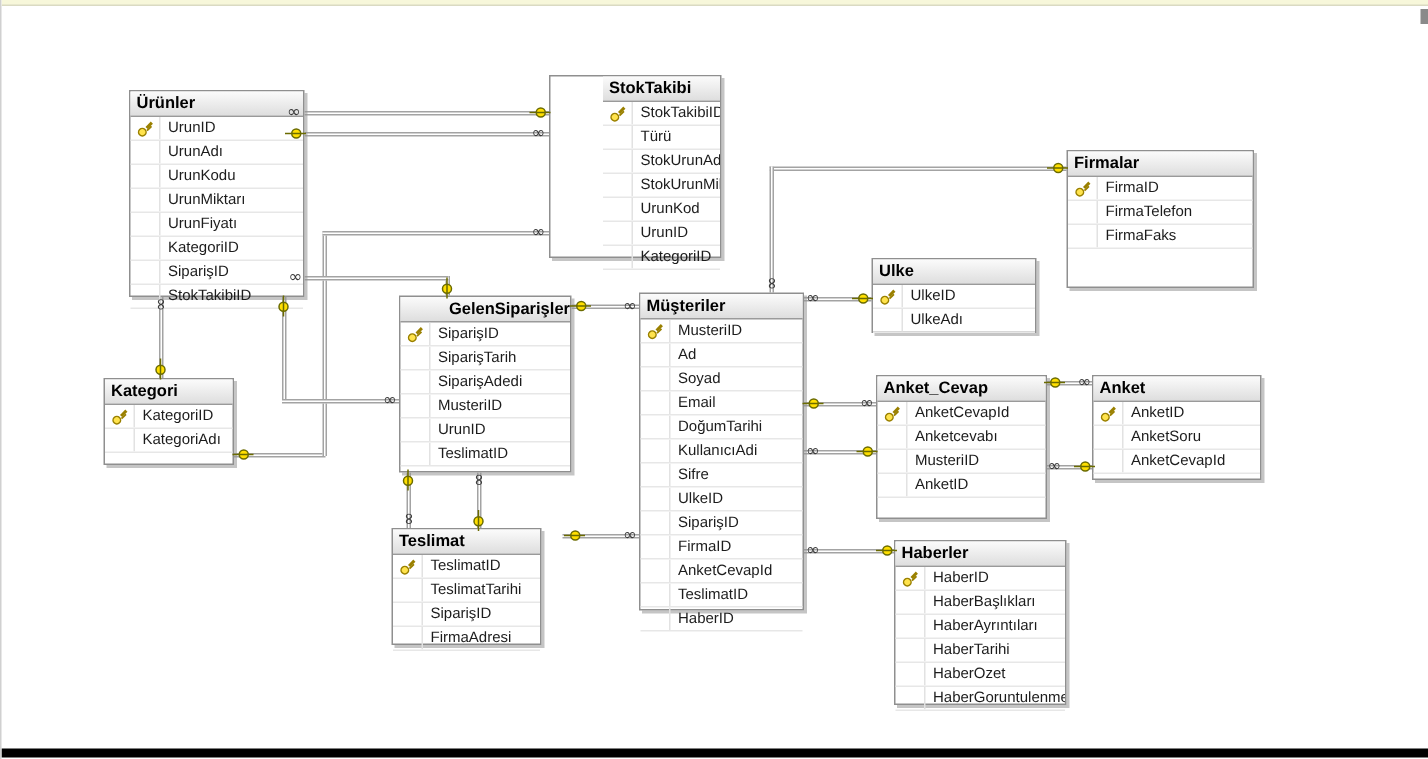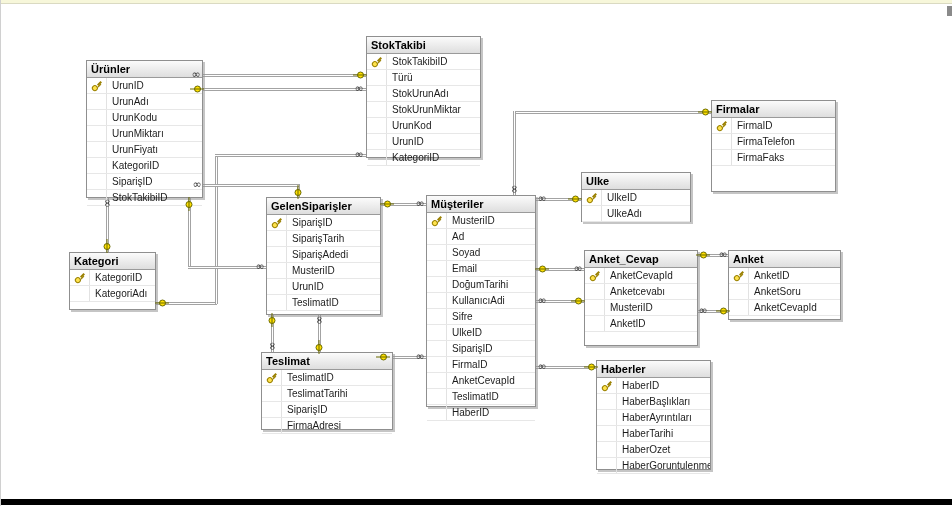--- a/index.html
+++ b/index.html
@@ -153,21 +153,21 @@
       </div>
       <div class="tbl-row">
         <span class="cell-icon"></span>
         <span class="cell-name">SiparişID</span>
       </div>
       <div class="tbl-row">
         <span class="cell-icon"></span>
         <span class="cell-name">StokTakibiID</span>
       </div>
     </div>
-    <div class="db-table" style="left: 365px; top: 36px; width: 115px; height: 122px;">
+    <div class="db-table" style="left: 365px; top: 50px; width: 115px; height: 122px; padding-left: 35px;">
       <div class="tbl-header">StokTakibi</div>
       <div class="tbl-row">
         <span class="cell-icon">
           <span class="pk"></span>
         </span>
         <span class="cell-name">StokTakibiID</span>
       </div>
       <div class="tbl-row">
         <span class="cell-icon"></span>
         <span class="cell-name">Türü</span>
@@ -216,21 +216,21 @@
         <span class="cell-icon">
           <span class="pk"></span>
         </span>
         <span class="cell-name">UlkeID</span>
       </div>
       <div class="tbl-row">
         <span class="cell-icon"></span>
         <span class="cell-name">UlkeAdı</span>
       </div>
     </div>
-    <div class="db-table" style="left: 265px; top: 197px; width: 115px; height: 118px;">
+    <div class="db-table" style="left: 265px; top: 197px; width: 115px; height: 118px; text-align: right;">
       <div class="tbl-header">GelenSiparişler</div>
       <div class="tbl-row">
         <span class="cell-icon">
           <span class="pk"></span>
         </span>
         <span class="cell-name">SiparişID</span>
       </div>
       <div class="tbl-row">
         <span class="cell-icon"></span>
         <span class="cell-name">SiparişTarih</span>
@@ -353,21 +353,21 @@
         <span class="cell-icon">
           <span class="pk"></span>
         </span>
         <span class="cell-name">KategoriID</span>
       </div>
       <div class="tbl-row">
         <span class="cell-icon"></span>
         <span class="cell-name">KategoriAdı</span>
       </div>
     </div>
-    <div class="db-table" style="left: 260px; top: 352px; width: 132px; height: 78px;">
+    <div class="db-table" style="left: 260px; top: 352px; width: 100px; height: 78px;">
       <div class="tbl-header">Teslimat</div>
       <div class="tbl-row">
         <span class="cell-icon">
           <span class="pk"></span>
         </span>
         <span class="cell-name">TeslimatID</span>
       </div>
       <div class="tbl-row">
         <span class="cell-icon"></span>
         <span class="cell-name">TeslimatTarihi</span>

